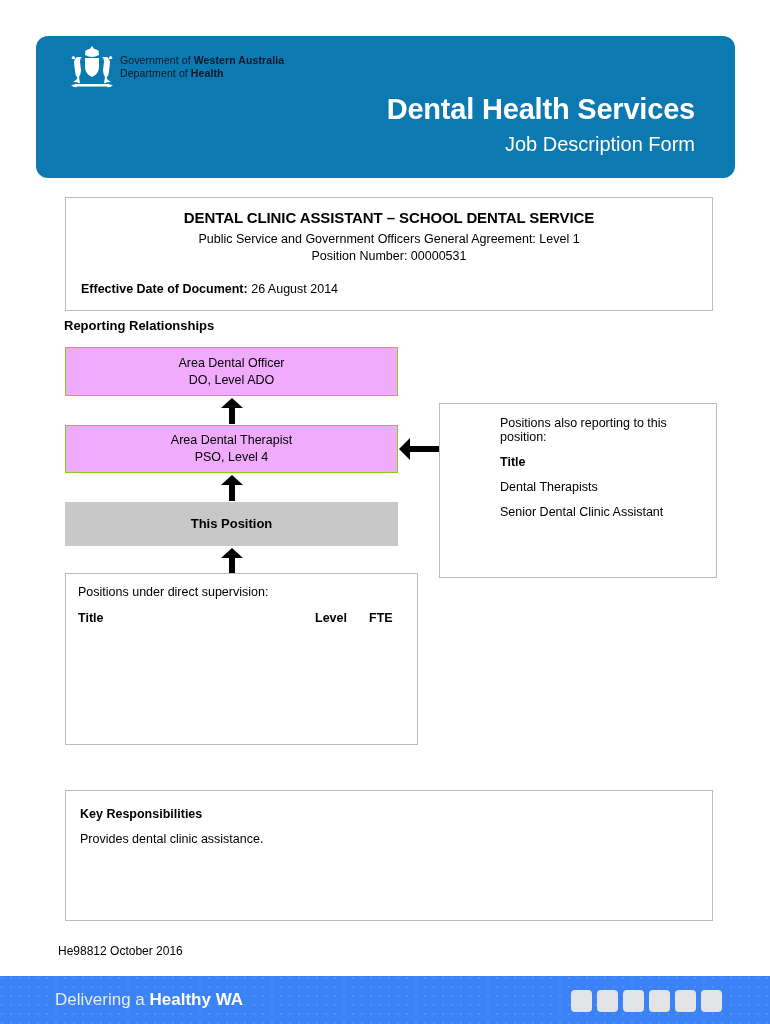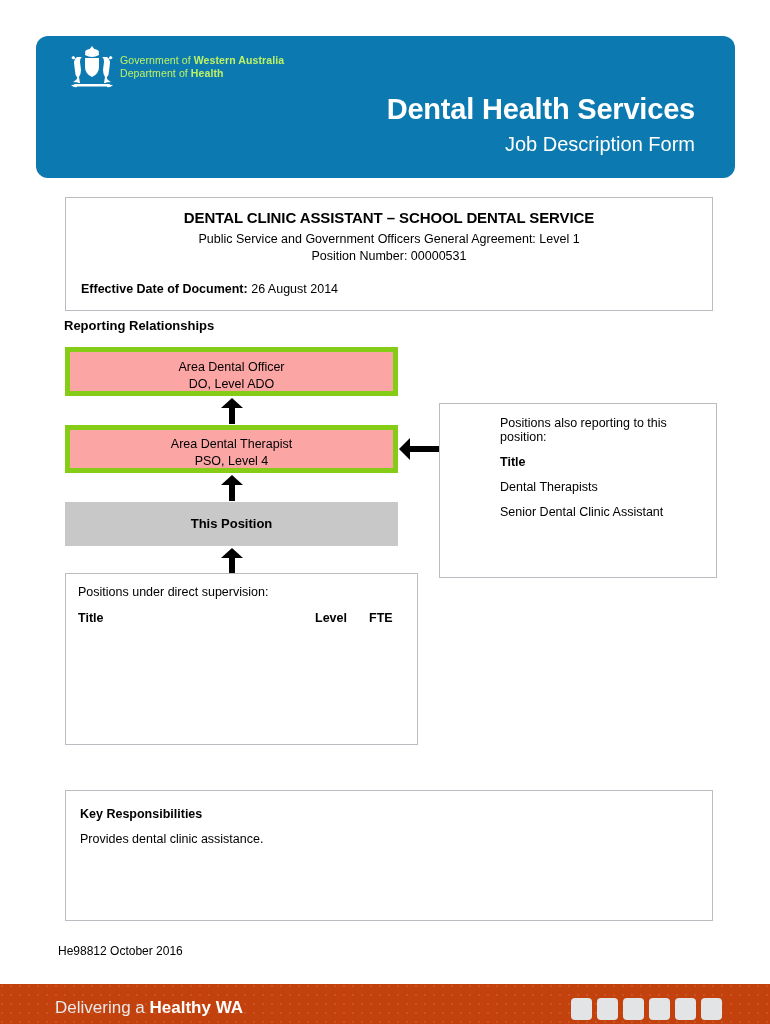--- a/index.html
+++ b/index.html
@@ -31,21 +31,21 @@
     position: absolute;
     left: 30px;
     top: 8px;
     width: 52px;
     height: 50px;
   }
   .gov-text {
     position: absolute;
     left: 84px;
     top: 18px;
-    color: #bef264;
+    color: #0f172a;
     line-height: 13px;
   }
   .gov-line1 { font-size: 10.5px; letter-spacing: 0.1px; }
   .gov-line2 { font-size: 10.5px; letter-spacing: 0.1px; }
   .gov-line1 b, .gov-line2 b { font-weight: bold; }
 
   .hdr-title {
     position: absolute;
     right: 40px;
     top: 57px;
@@ -107,23 +107,23 @@
     position: absolute;
     left: 64px;
     top: 318px;
     font-size: 13px;
     font-weight: bold;
   }
 
   
   .orgbox {
     position: absolute;
-    border: 5px solid #84cc16;
-    box-sizing: border-box;
-    background: #fca5a5;
+    border: 1px solid #84cc16;
+    box-sizing: border-box;
+    background: #f0abfc;
     text-align: center;
     font-size: 12.5px;
     line-height: 17px;
   }
   .box-ado {
     left: 65px;
     top: 347px;
     width: 333px;
     height: 49px;
     padding-top: 7px;
@@ -271,22 +271,22 @@
     top: 944px;
     font-size: 12px;
   }
 
   
   .footer {
     position: absolute;
     left: 0;
     bottom: 0;
     width: 770px;
-    height: 40px;
-    background: #c2410c;
+    height: 48px;
+    background: #3b82f6;
   }
   .footer::after {
     content: "";
     position: absolute;
     left: 0; top: 0; right: 0; bottom: 0;
     background-image:
       radial-gradient(circle at 2px 2px, rgba(255,255,255,0.10) 1px, transparent 1.2px);
     background-size: 9px 9px;
     pointer-events: none;
   }

